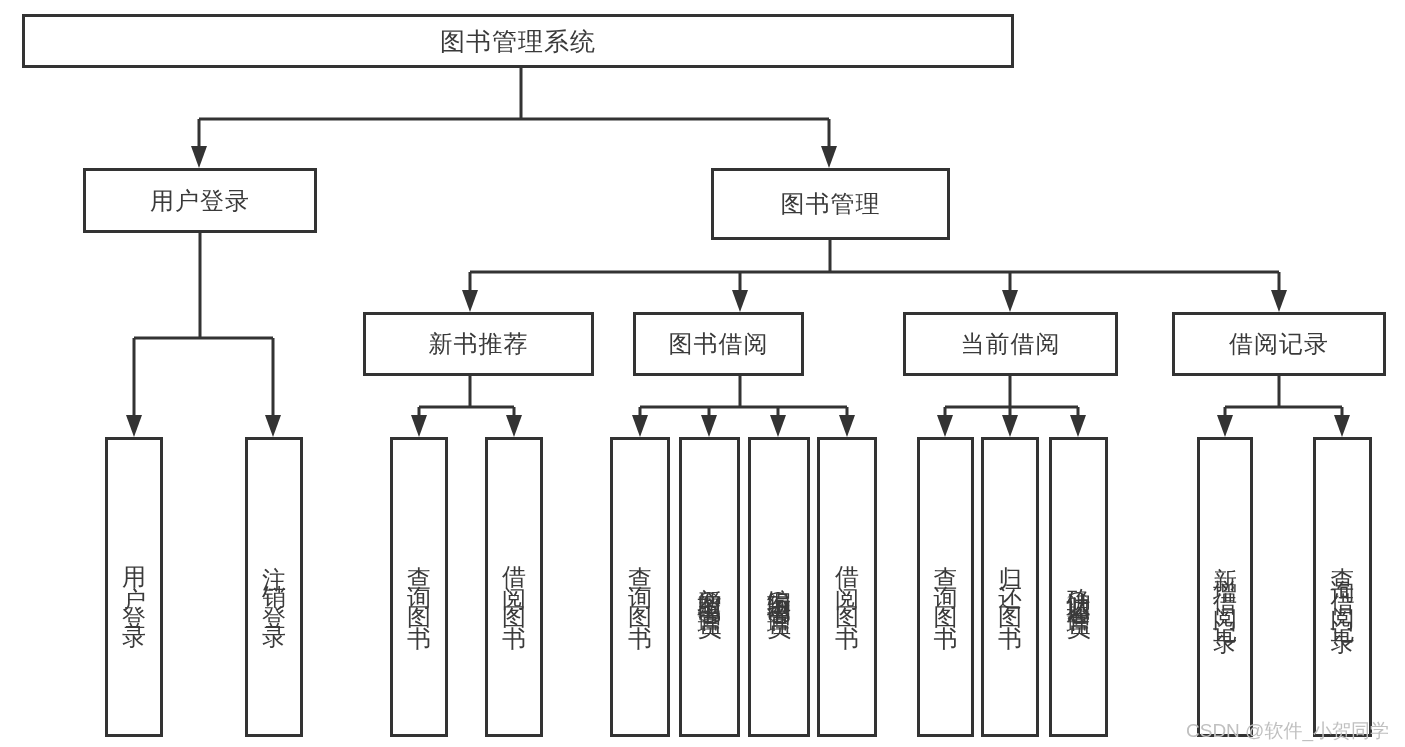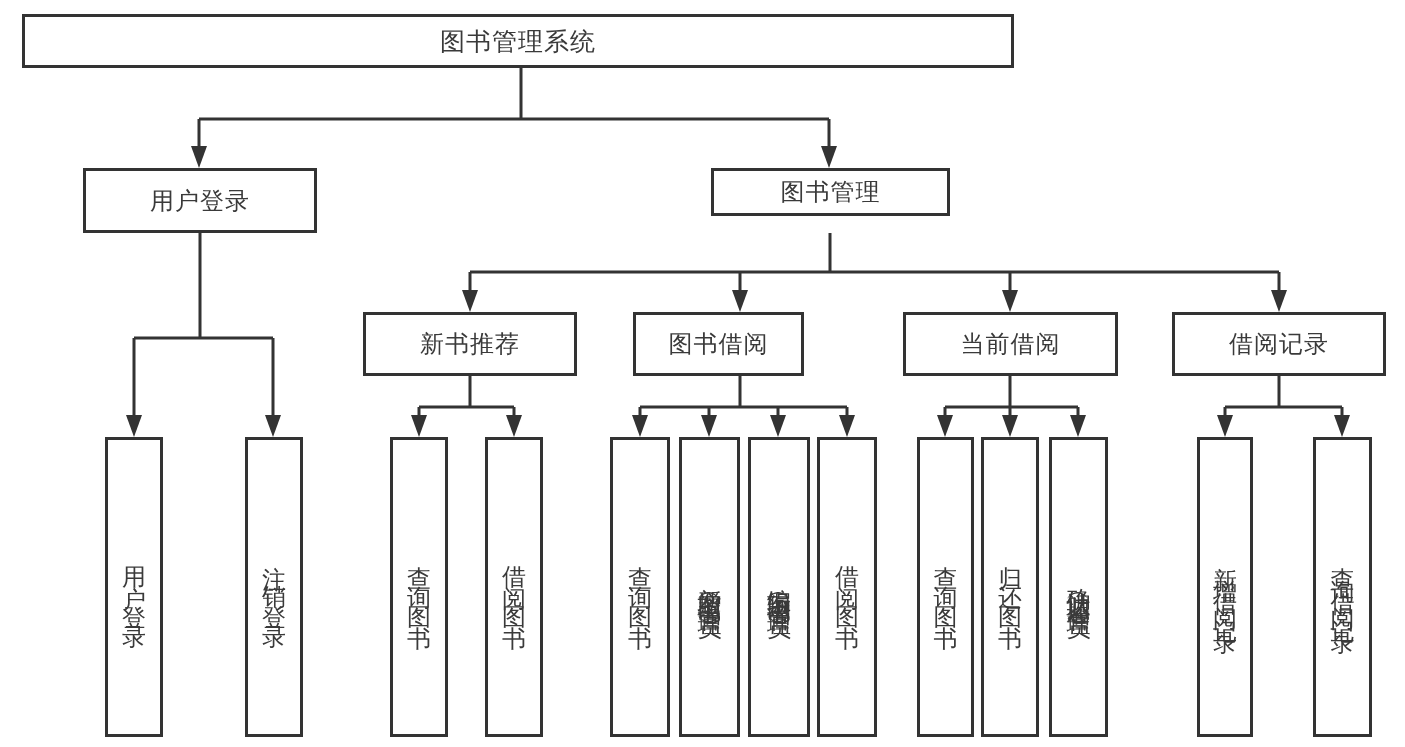--- a/index.html
+++ b/index.html
@@ -109,25 +109,25 @@
     </g>
   </svg>
 
   <div class="node hnode root" style="left:22px;top:14px;width:992px;height:54px">
     <span>图书管理系统</span>
   </div>
 
   <div class="node hnode" style="left:83px;top:168px;width:234px;height:65px">
     <span>用户登录</span>
   </div>
-  <div class="node hnode" style="left:711px;top:168px;width:239px;height:48px">
+  <div class="node hnode" style="left:711px;top:168px;width:239px;height:72px">
     <span>图书管理</span>
   </div>
 
-  <div class="node hnode" style="left:363px;top:312px;width:214px;height:64px">
+  <div class="node hnode" style="left:363px;top:312px;width:231px;height:64px">
     <span>新书推荐</span>
   </div>
   <div class="node hnode" style="left:633px;top:312px;width:171px;height:64px">
     <span>图书借阅</span>
   </div>
   <div class="node hnode" style="left:1172px;top:312px;width:214px;height:64px">
     <span>借阅记录</span>
   </div>
   <div class="node hnode" style="left:903px;top:312px;width:215px;height:64px">
     <span>当前借阅</span>
@@ -170,14 +170,15 @@
     <span class="vtext" style="letter-spacing: 4px;">确认归还（管理员）</span>
   </div>
 
   <div class="node vnode" style="left:1197px;width:56px">
     <span class="vtext" style="letter-spacing: 13px;">新增借阅记录</span>
   </div>
   <div class="node vnode" style="left:1313px;width:59px">
     <span class="vtext" style="letter-spacing: 13px;">查询借阅记录</span>
   </div>
 
+  <div class="watermark">CSDN @软件_小贺同学</div>
 
 </div>
 
 </body></html>

